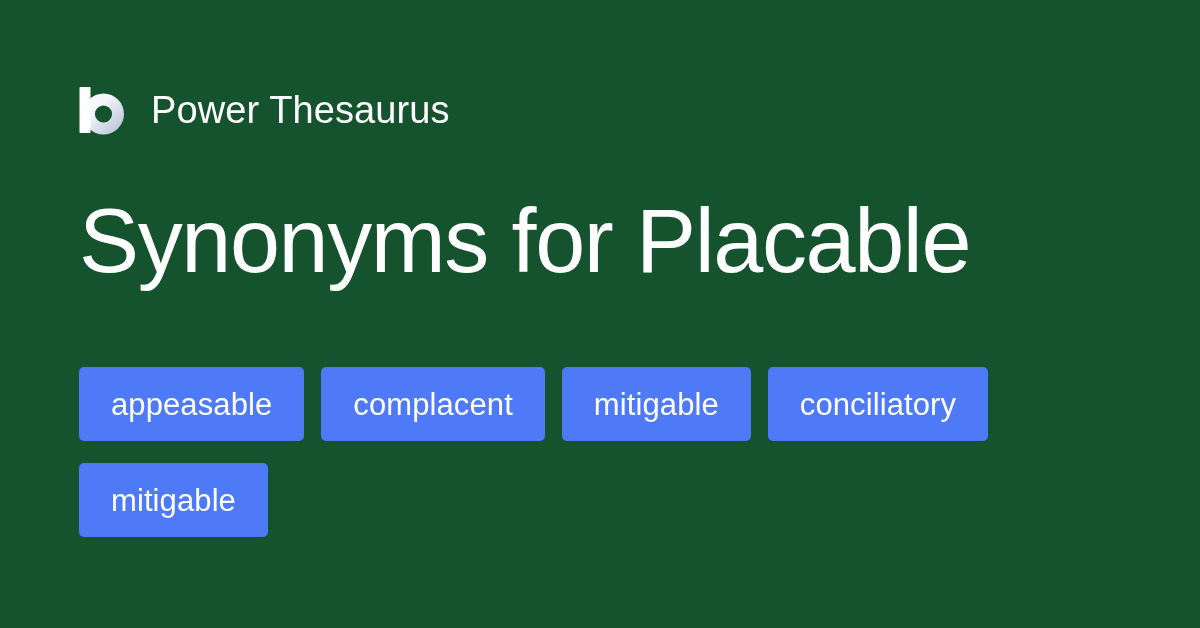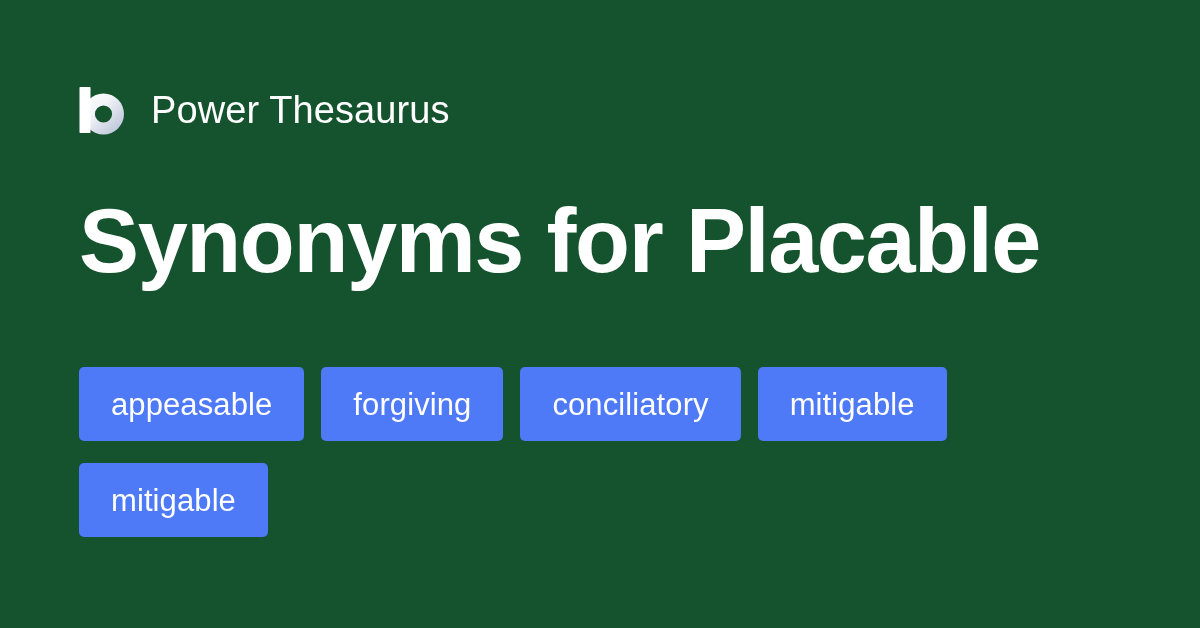--- a/index.html
+++ b/index.html
@@ -52,21 +52,21 @@
 
   
   #page-title {
     position: absolute;
     left: 79px;
     top: 196px;
     margin: 0;
     color: #ffffff;
     font-size: 90px;
     line-height: 1;
-    font-weight: 700;
+    font-weight: 400;
     letter-spacing: -1.4px;
     white-space: nowrap;
   }
 
   
   #synonym-list {
     position: absolute;
     left: 79px;
     top: 367px;
     width: 1050px;
@@ -120,19 +120,19 @@
       </g>
       <rect x="0.5" y="2" width="11" height="46" rx="0.8" fill="#ffffff"></rect>
     </svg>
     <span id="brand-name">Power thesaurus</span>
   </div>
 
   <h1 id="page-title">Synonyms for Placable</h1>
 
   <div id="synonym-list">
     <span class="synonym-chip">appeasable</span>
-    <span class="synonym-chip">forgiving</span>
+    <span class="synonym-chip">complacent</span>
+    <span class="synonym-chip">mitigable</span>
     <span class="synonym-chip">conciliatory</span>
-    <span class="synonym-chip">mitigable</span>
     <span class="synonym-chip">mitigable</span>
   </div>
 
 </div>
 
 </body></html>

